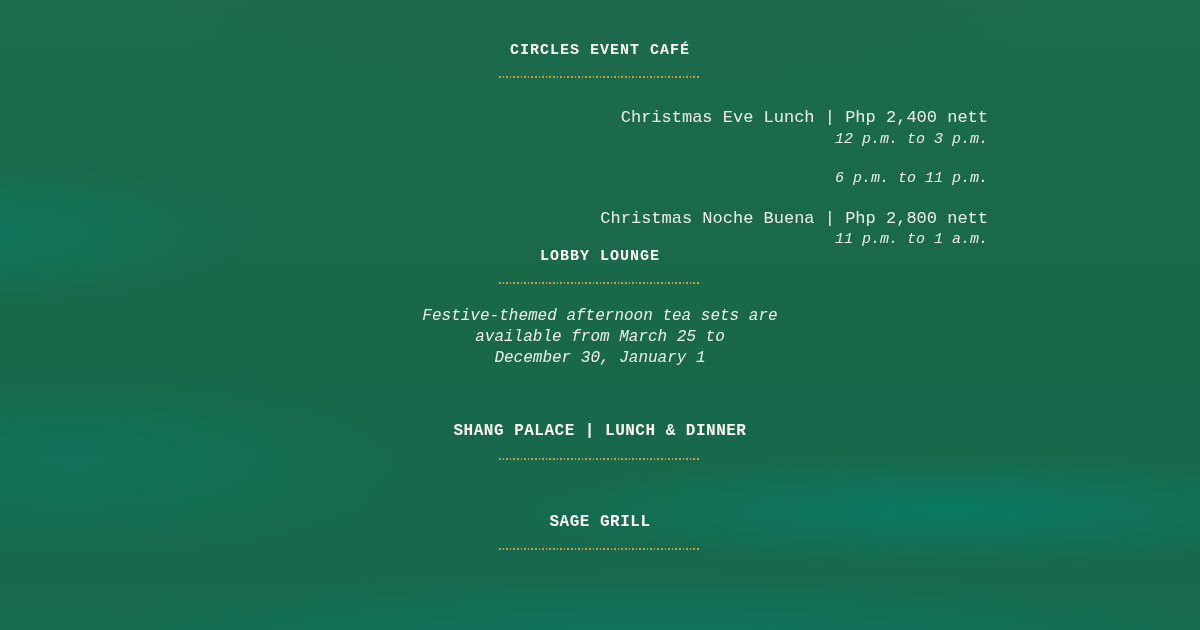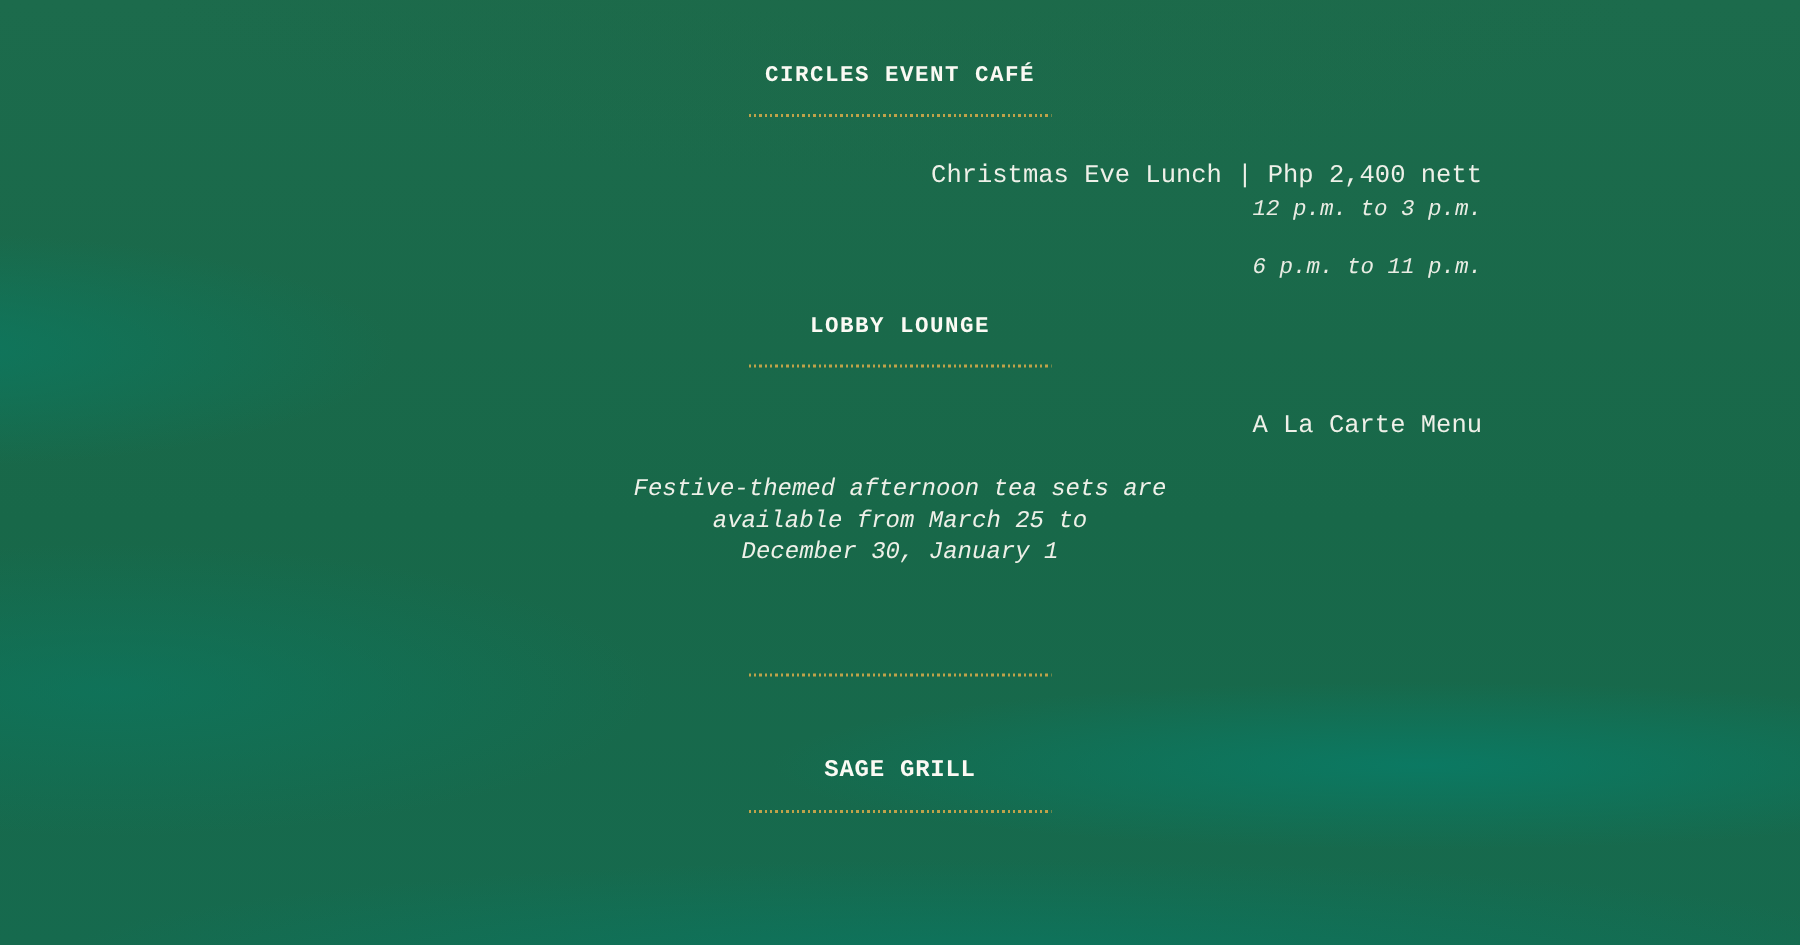--- a/index.html
+++ b/index.html
@@ -118,40 +118,38 @@
       <div class="rule"></div>
       <div class="offers-wrap">
         <div class="offer">
           <div class="offer-text">Christmas Eve Lunch | Php 2,400 nett</div>
           <div class="offer-time">12 p.m. to 3 p.m.</div>
         </div>
         <div class="offer">
           <div class="offer-time">6 p.m. to 11 p.m.</div>
         </div>
         <div class="offer">
+          <div class="offer-text">Christmas Noche Buena | Php 2,800 nett</div>
+          <div class="offer-time">11 p.m. to 1 a.m.</div>
         </div>
       </div>
     </section>
 
     <section class="venue">
       <h2>LOBBY LOUNGE</h2>
       <div class="rule"></div>
-      <div class="offers-wrap">
-        <div class="offer">
-          <div class="offer-text">A La Carte Menu</div>
-        </div>
-      </div>
       <div class="offer-note">
         <div>Festive-themed afternoon tea sets are</div>
         <div>available from March 25 to</div>
         <div>December 30, January 1</div>
       </div>
     </section>
 
     <section class="venue venue-bottom">
+      <h2>SHANG PALACE | LUNCH &amp; DINNER</h2>
       <div class="rule"></div>
     </section>
 
     <section class="venue venue-bottom">
       <h2>SAGE GRILL</h2>
       <div class="rule"></div>
     </section>
 
   </main>
 </div>

